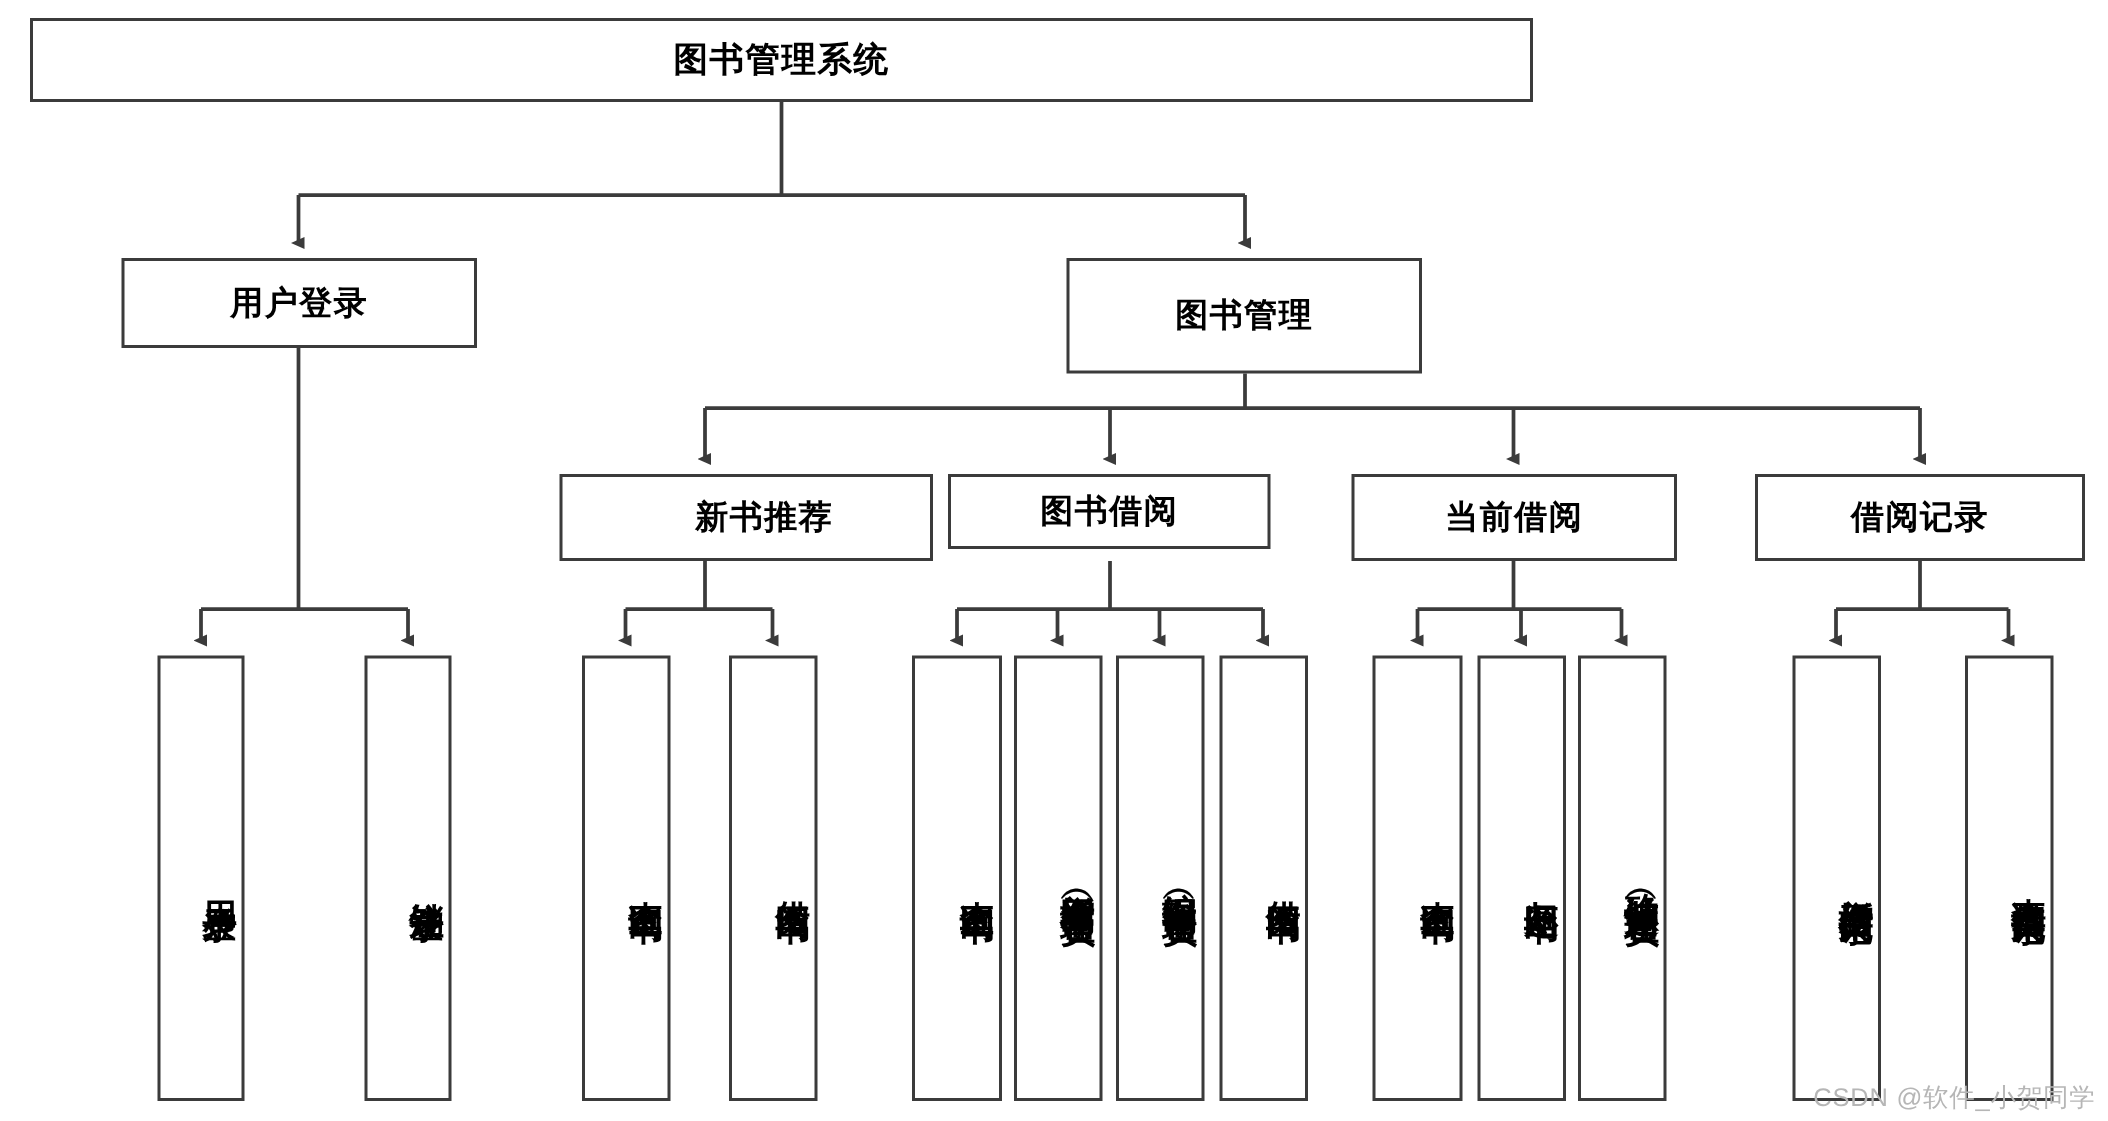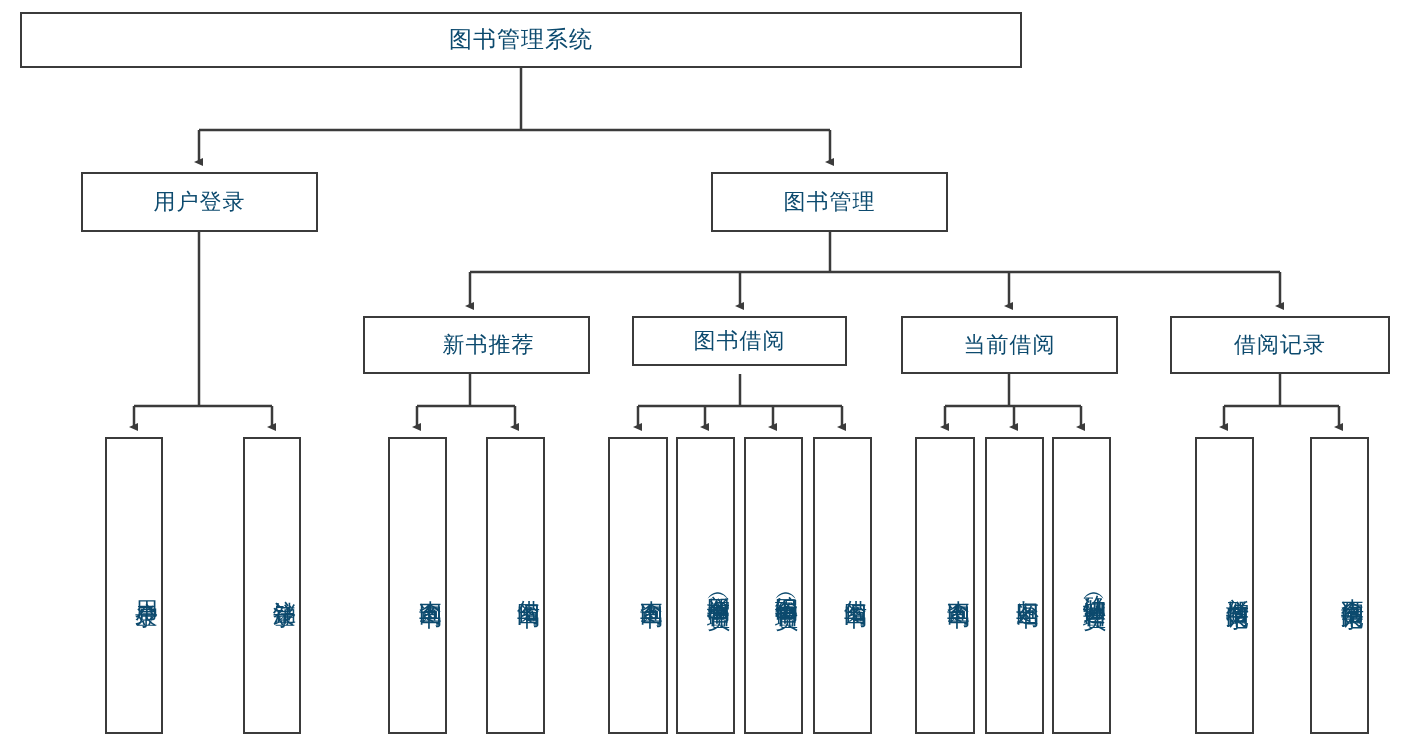--- a/index.html
+++ b/index.html
@@ -26,21 +26,22 @@
     height: 747px;
     pointer-events: none;
   }
   .node {
     position: absolute;
     background: #ffffff;
     border: 2px solid #3b3b3b;
     display: flex;
     align-items: center;
     justify-content: center;
-    color: #0c4a6e;
+    color: #000000;
+    font-weight: bold;
   }
   .node-h {
     font-size: 22px;
     letter-spacing: 1px;
     line-height: 1.2;
     white-space: nowrap;
   }
   .node-root {
     font-size: 23px;
   }
@@ -124,25 +125,25 @@
     </g>
   </svg>
 
   <div class="node node-h node-root" id="node-root" style="left: 20px; top: 12px; width: 1002px; height: 56px;">
     <span>图书管理系统</span>
   </div>
 
   <div class="node node-h" id="l2-0" style="left: 81px; top: 172px; width: 237px; height: 60px;">
     <span>用户登录</span>
   </div>
-  <div class="node node-h" id="l2-1" style="left: 711px; top: 172px; width: 237px; height: 60px;">
+  <div class="node node-h" id="l2-1" style="left: 711px; top: 172px; width: 237px; height: 77px;">
     <span>图书管理</span>
   </div>
 
-  <div class="node node-h" id="l3-0" style="left: 363px; top: 316px; width: 227px; height: 58px; padding-left: 24px;">
+  <div class="node node-h" id="l3-0" style="left: 373px; top: 316px; width: 249px; height: 58px; padding-left: 24px;">
     <span>新书推荐</span>
   </div>
   <div class="node node-h" id="l3-1" style="left: 632px; top: 316px; width: 215px; height: 50px;">
     <span>图书借阅</span>
   </div>
   <div class="node node-h" id="l3-2" style="left: 901px; top: 316px; width: 217px; height: 58px;">
     <span>当前借阅</span>
   </div>
   <div class="node node-h" id="l3-3" style="left: 1170px; top: 316px; width: 220px; height: 58px; justify-content: center;">
     <span>借阅记录</span>
@@ -181,13 +182,14 @@
   <div class="node node-v" id="lf-10" style="left: 1052px; top: 437px; width: 59px; height: 297px;">
     <span class="vlabel">确认归还（管理员）</span>
   </div>
   <div class="node node-v" id="lf-11" style="left: 1195px; top: 437px; width: 59px; height: 297px;">
     <span class="vlabel">新增借阅记录</span>
   </div>
   <div class="node node-v" id="lf-12" style="left: 1310px; top: 437px; width: 59px; height: 297px;">
     <span class="vlabel">查询借阅记录</span>
   </div>
 
+  <div class="watermark">CSDN @软件_小贺同学</div>
 </div>
 
 </body></html>

